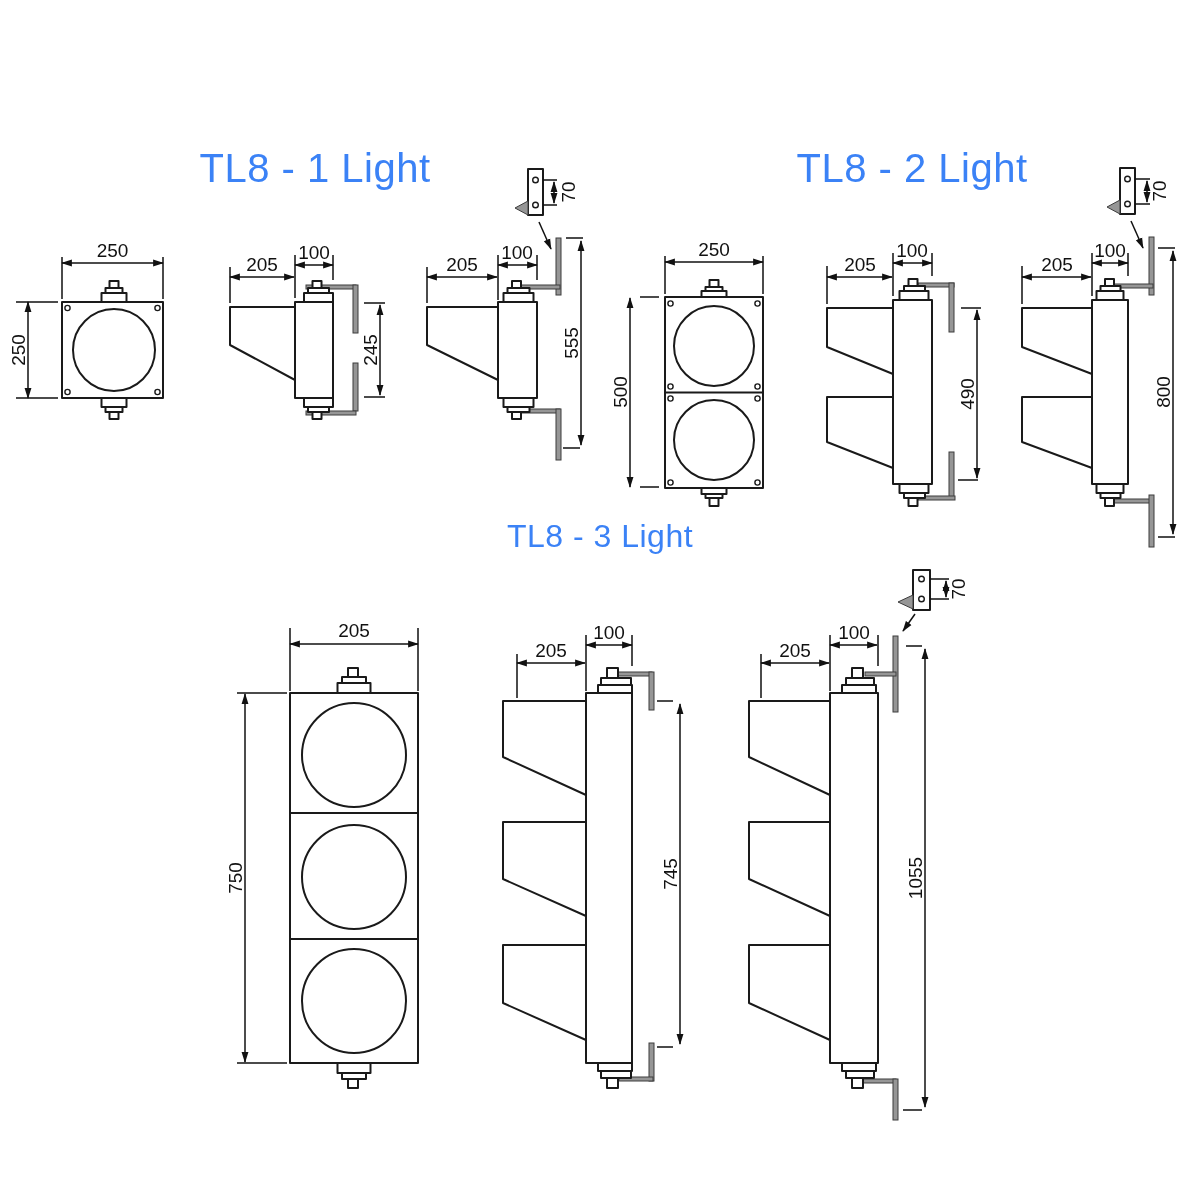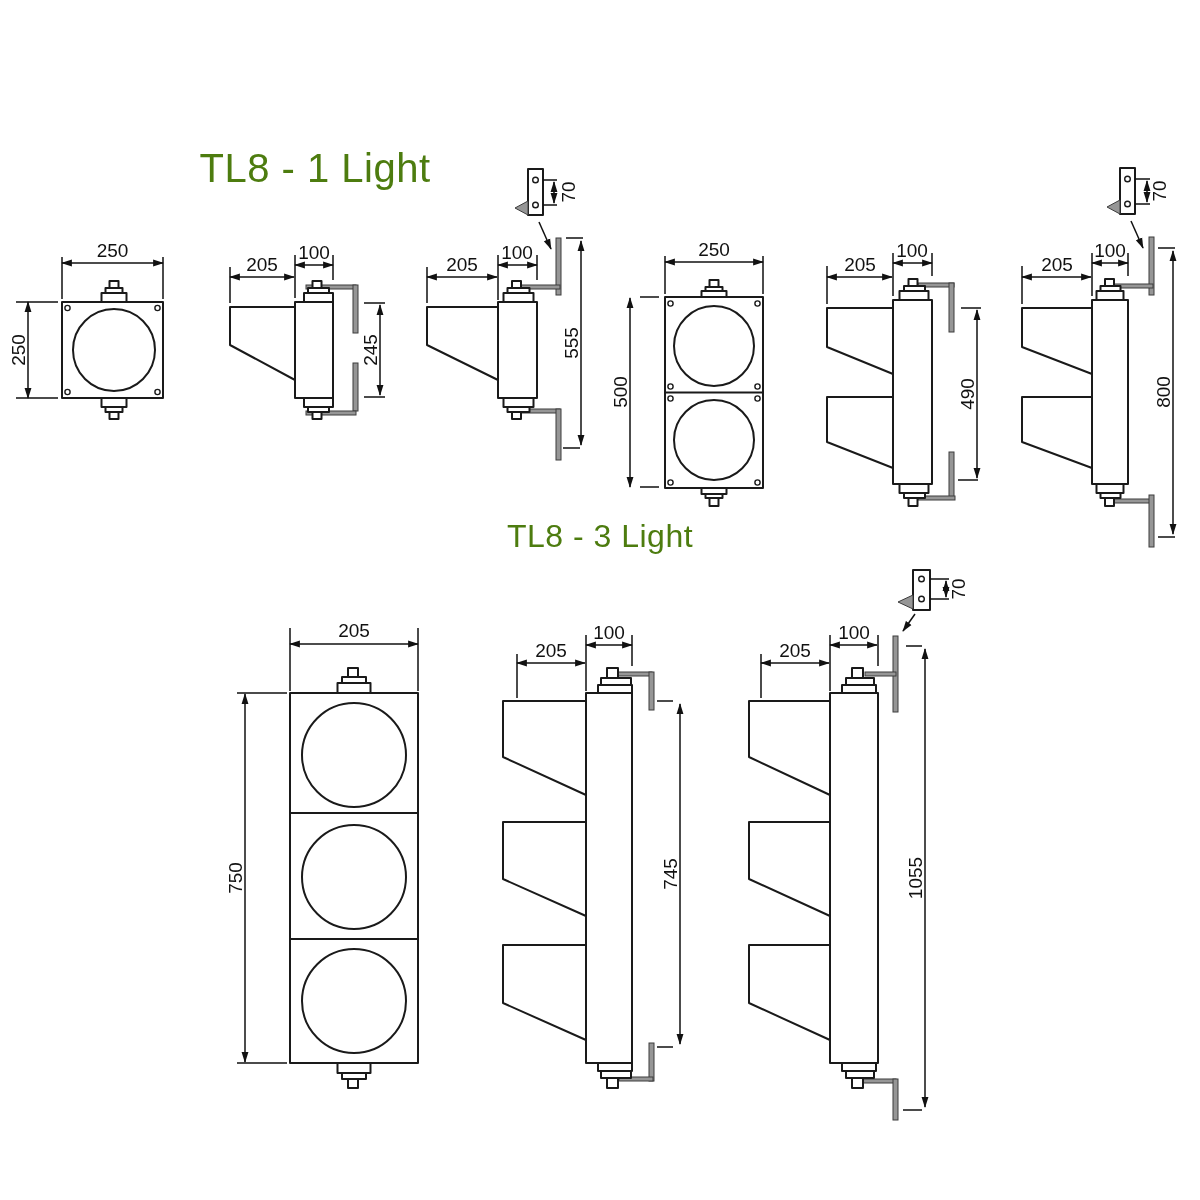--- a/index.html
+++ b/index.html
@@ -1,35 +1,36 @@
 <!DOCTYPE html>
 <html><head>
 <meta charset="utf-8">
 <style>
   html,body{margin:0;padding:0;background:#fff;}
   .canvas{position:relative;width:1200px;height:1200px;background:#fff;overflow:hidden;
           font-family:"Liberation Sans","DejaVu Sans",sans-serif;color:#111;}
-  .title{position:absolute;text-align:center;font-weight:400;color:#4d7c0f;letter-spacing:0.5px;white-space:nowrap;}
+  .title{position:absolute;text-align:center;font-weight:400;color:#3b82f6;letter-spacing:0.5px;white-space:nowrap;}
   #title-1{left:115px;top:146px;width:400px;font-size:40px;}
   #title-2{left:712px;top:146px;width:400px;font-size:40px;}
   #title-3{left:400px;top:518px;width:400px;font-size:32px;}
   svg{position:absolute;left:0;top:0;}
   .o{fill:#ffffff;stroke:#1a1a1a;stroke-width:2;stroke-linejoin:round;}
   .l{fill:none;stroke:#1a1a1a;stroke-width:2;}
   .d{fill:none;stroke:#111111;stroke-width:1.5;}
   .r{fill:#969696;stroke:#3c3c3c;stroke-width:1;}
   .s{fill:#ffffff;stroke:#1a1a1a;stroke-width:1.4;}
   text.t{font-family:"Liberation Sans","DejaVu Sans",sans-serif;font-size:19px;fill:#111111;}
 </style>
 </head>
 <body>
 
 <div class="canvas">
 
   <div class="title" id="title-1">TL8 - 1 Light</div>
+  <div class="title" id="title-2">TL8 - 2 Light</div>
   <div class="title" id="title-3">TL8 - 3 Light</div>
 
   <svg width="1200" height="1200" viewBox="0 0 1200 1200">
     <defs>
       <marker id="mA" viewBox="0 0 12 10" refX="11" refY="5" markerWidth="11" markerHeight="9" orient="auto-start-reverse" markerUnits="userSpaceOnUse">
         <path d="M0,1.2 L12,5 L0,8.8 Z" fill="#111"></path>
       </marker>
     </defs>
 
     <g>

